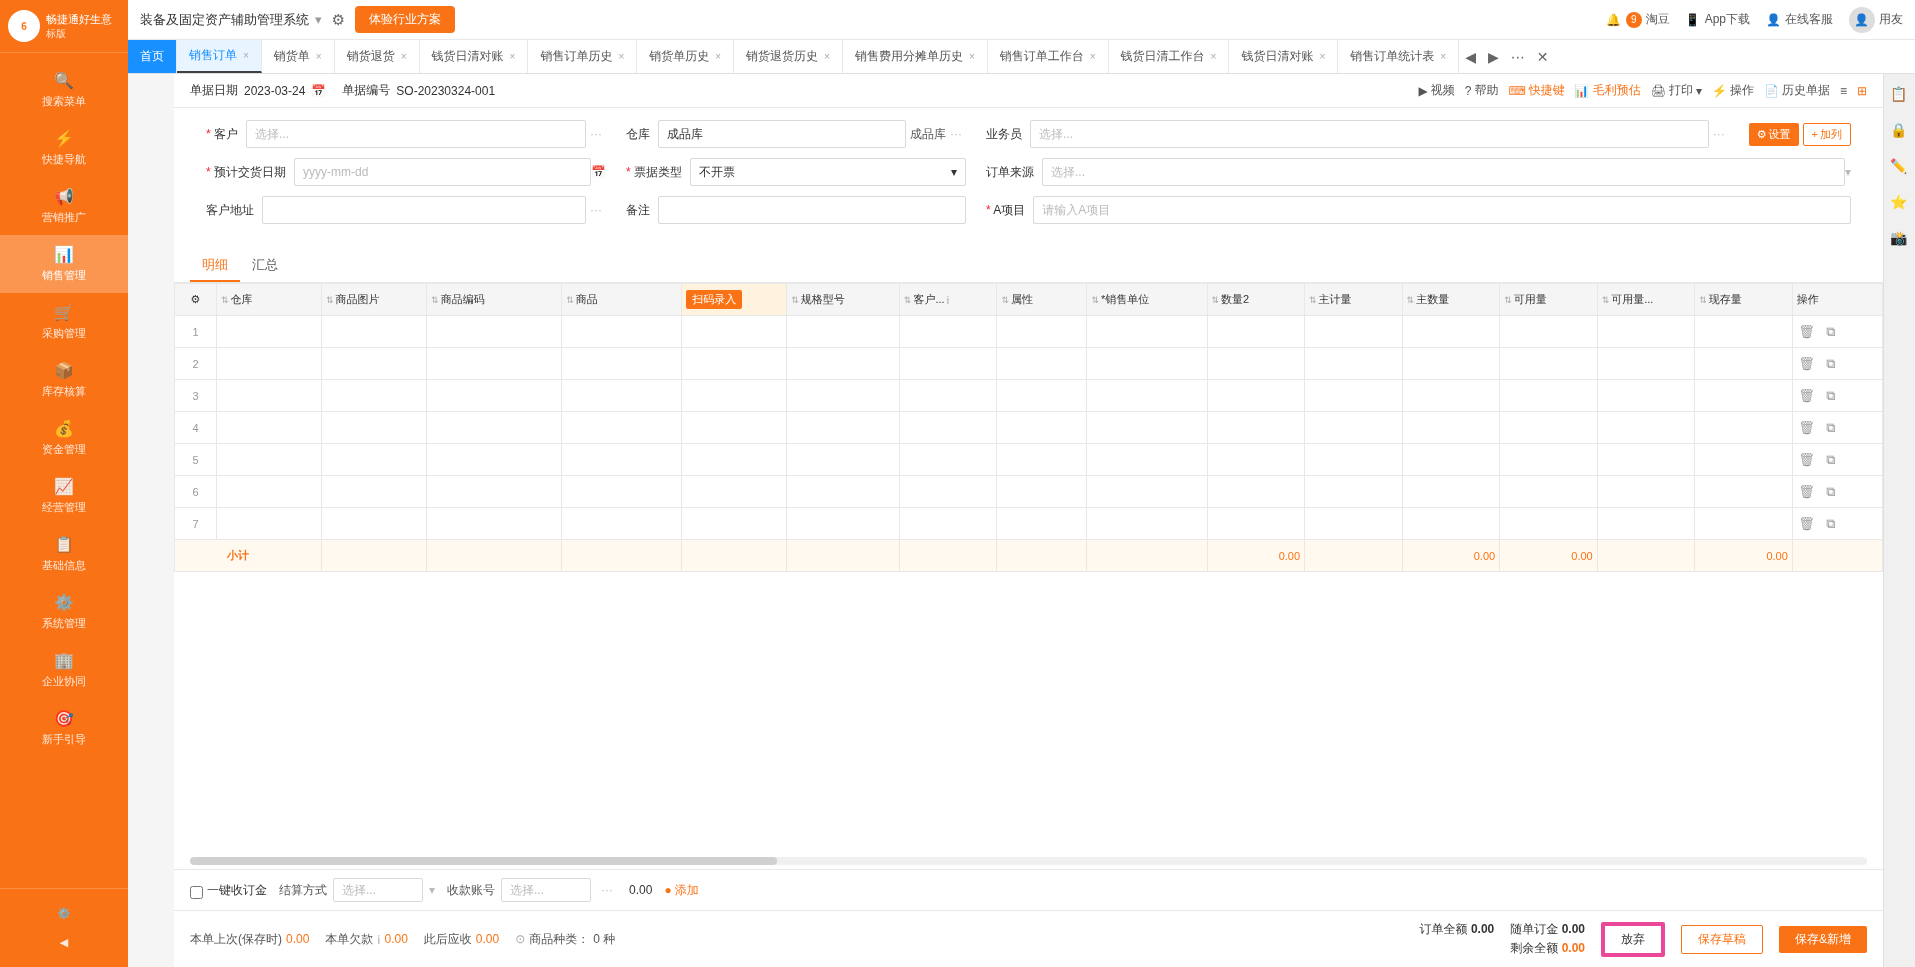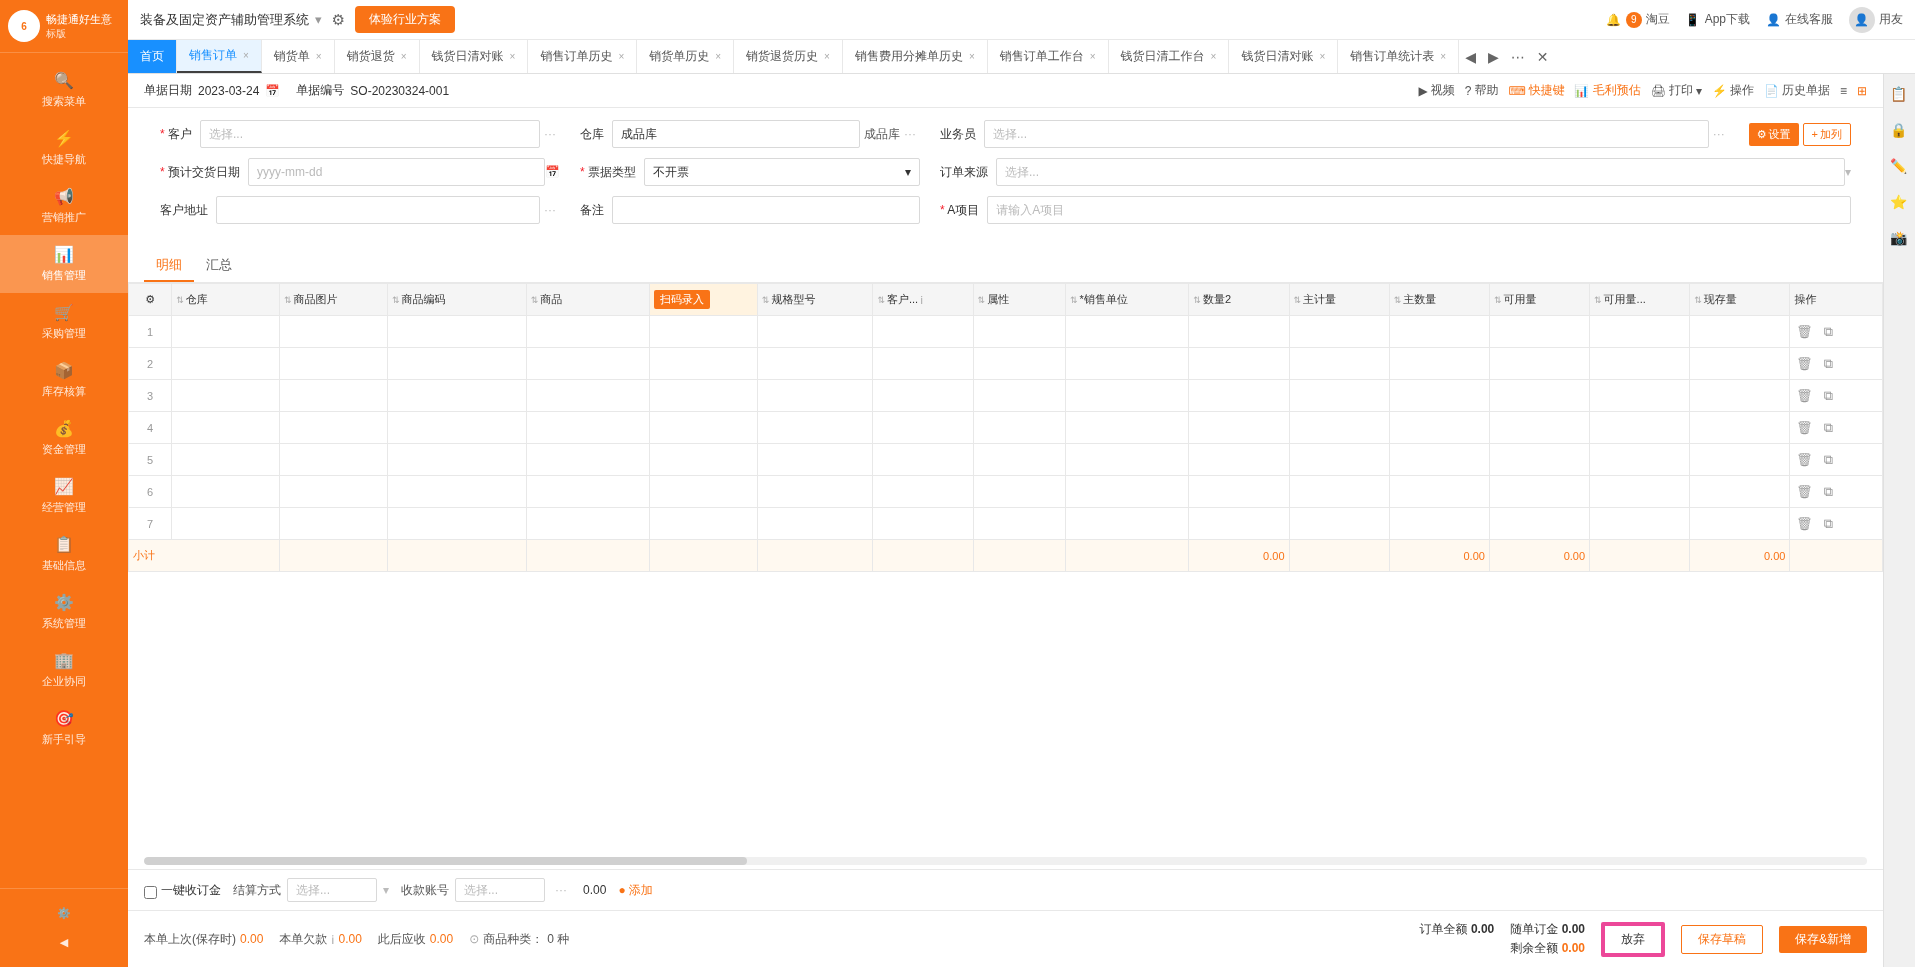--- a/index.html
+++ b/index.html
@@ -37,21 +37,21 @@
 
     
     .tabbar { height: 34px; background: #fff; display: flex; align-items: center; border-bottom: 1px solid #e0e0e0; overflow: hidden; }
     .tab-item { height: 100%; padding: 0 12px; display: flex; align-items: center; gap: 4px; cursor: pointer; font-size: 12px; color: #555; border-right: 1px solid #e8e8e8; white-space: nowrap; flex-shrink: 0; }
     .tab-item.active { background: #e8f4ff; color: #1890ff; border-bottom: 2px solid #404040; }
     .tab-close { color: #aaa; font-size: 10px; margin-left: 2px; }
     .tab-home { background: #1890ff; color: white; }
     .tab-nav-btn { padding: 0 6px; cursor: pointer; color: #666; font-size: 14px; display: flex; align-items: center; height: 100%; }
 
     
-    .page-area { flex: 1; display: flex; overflow: hidden; }
+    .page-area { flex: 1; display: flex; overflow: hidden; margin-left: 46px; }
 
     
     .form-area { flex: 1; overflow-y: auto; background: #fff; display: flex; flex-direction: column; }
 
     
     .form-header { padding: 8px 16px; border-bottom: 1px solid #e8e8e8; display: flex; align-items: center; gap: 16px; }
     .form-field { display: flex; align-items: center; gap: 6px; font-size: 12px; }
     .form-field .value { color: #333; }
     .form-header-right { margin-left: auto; display: flex; align-items: center; gap: 10px; }
     .header-action { display: flex; align-items: center; gap: 3px; cursor: pointer; color: #555; font-size: 12px; }
@@ -691,21 +691,21 @@
                   <td></td>
                 <td>
                     <div class="ops-cell">
                       <span class="icon-btn">🗑</span>
                       <span class="icon-btn">⧉</span>
                     </div>
                   </td>
               </tr>
 
               <tr class="subtotal-row">
-                <td colspan="2" style="text-align:left; padding-right:24px;">小计</td>
+                <td colspan="2" style="text-align:center; padding-right:24px;font-weight:bold;">小计</td>
                 <td></td>
                 <td></td>
                 <td></td>
                 <td></td>
                 <td></td>
                 <td></td>
                 <td></td>
                 <td></td>
                 <td style="text-align:right;">0.00</td>
                 <td></td>

